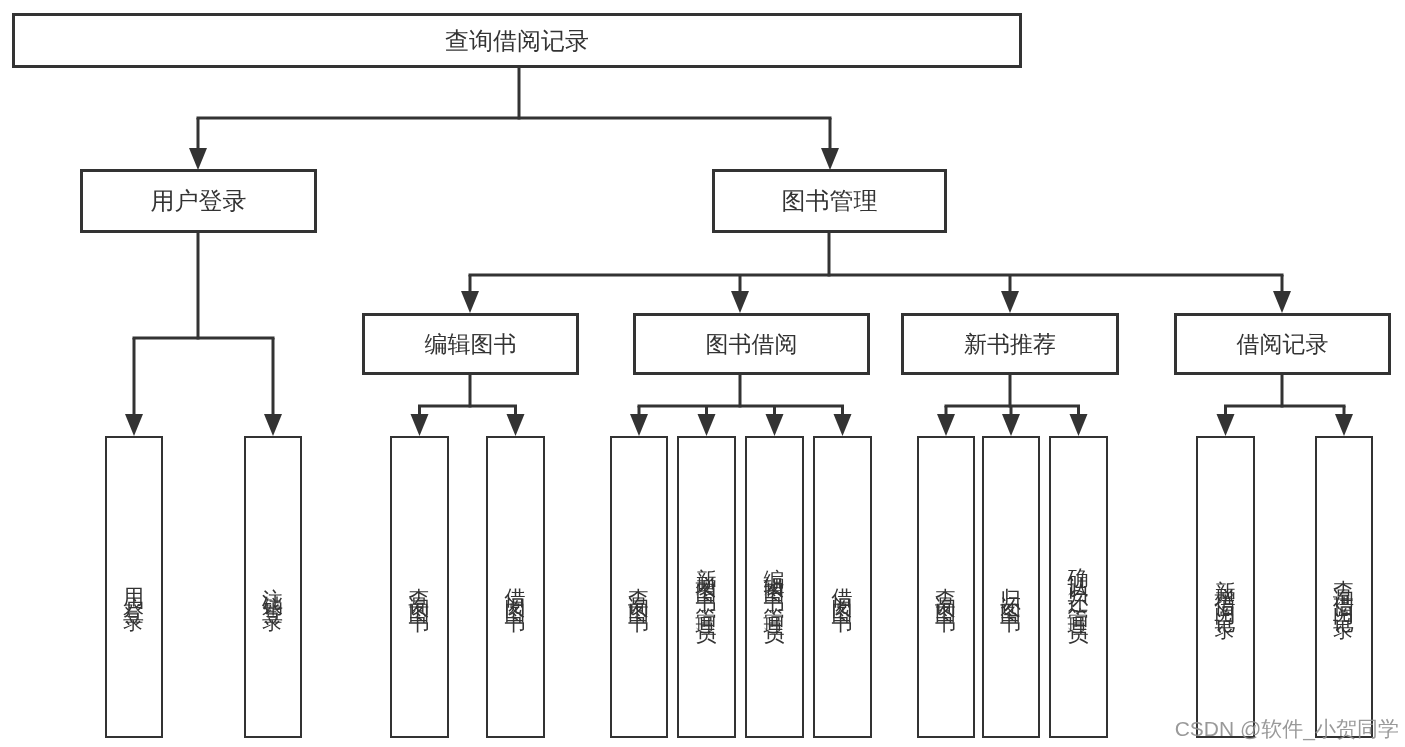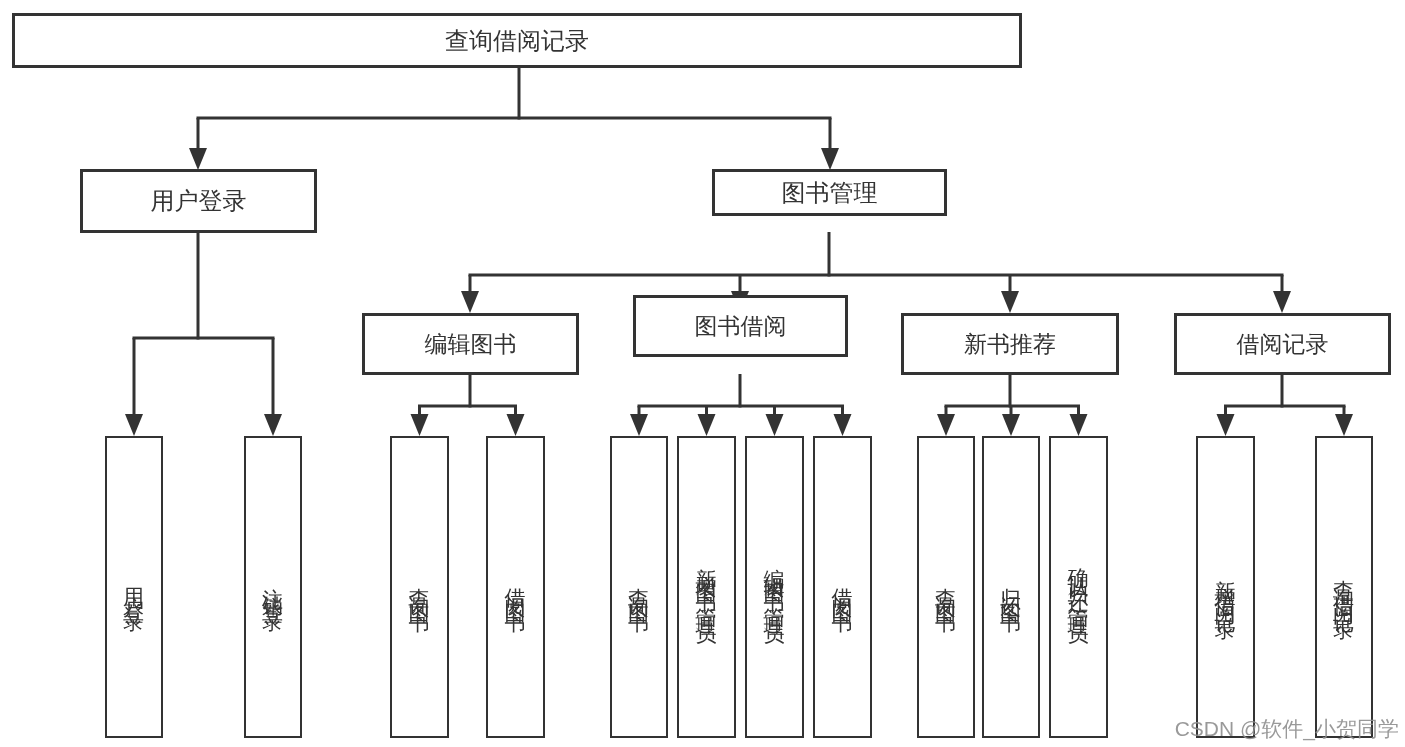--- a/index.html
+++ b/index.html
@@ -112,24 +112,24 @@
     <line x1="1224" y1="406" x2="1345.5" y2="406"></line>
     <line x1="1225.5" y1="406" x2="1225.5" y2="416"></line>
     <polygon points="1216.5,414 1234.5,414 1225.5,436"></polygon>
     <line x1="1344" y1="406" x2="1344" y2="416"></line>
     <polygon points="1335,414 1353,414 1344,436"></polygon>
   </svg>
 
   <div class="box l1" style="left:12px;top:13px;width:1010px;height:55px">查询借阅记录</div>
 
   <div class="box l2" style="left:80px;top:169px;width:237px;height:64px">用户登录</div>
-  <div class="box l2" style="left:712px;top:169px;width:235px;height:47px">图书管理</div>
+  <div class="box l2" style="left:712px;top:169px;width:235px;height:64px">图书管理</div>
 
   <div class="box l3" style="left:362px;top:313px;width:217px;height:62px">编辑图书</div>
-  <div class="box l3" style="left:633px;top:295px;width:215px;height:62px">图书借阅</div>
+  <div class="box l3" style="left:633px;top:313px;width:237px;height:62px">图书借阅</div>
   <div class="box l3" style="left:901px;top:313px;width:218px;height:62px">新书推荐</div>
   <div class="box l3" style="left:1174px;top:313px;width:217px;height:62px">借阅记录</div>
 
   <div class="box leaf" style="left:105px;top:436px;width:58px;height:302px">用户登录</div>
   <div class="box leaf" style="left:244px;top:436px;width:58px;height:302px">注销登录</div>
 
   <div class="box leaf" style="left:390px;top:436px;width:59px;height:302px">查询图书</div>
   <div class="box leaf" style="left:486px;top:436px;width:59px;height:302px">借阅图书</div>
 
   <div class="box leaf" style="left:610px;top:436px;width:58px;height:302px">查询图书</div>

